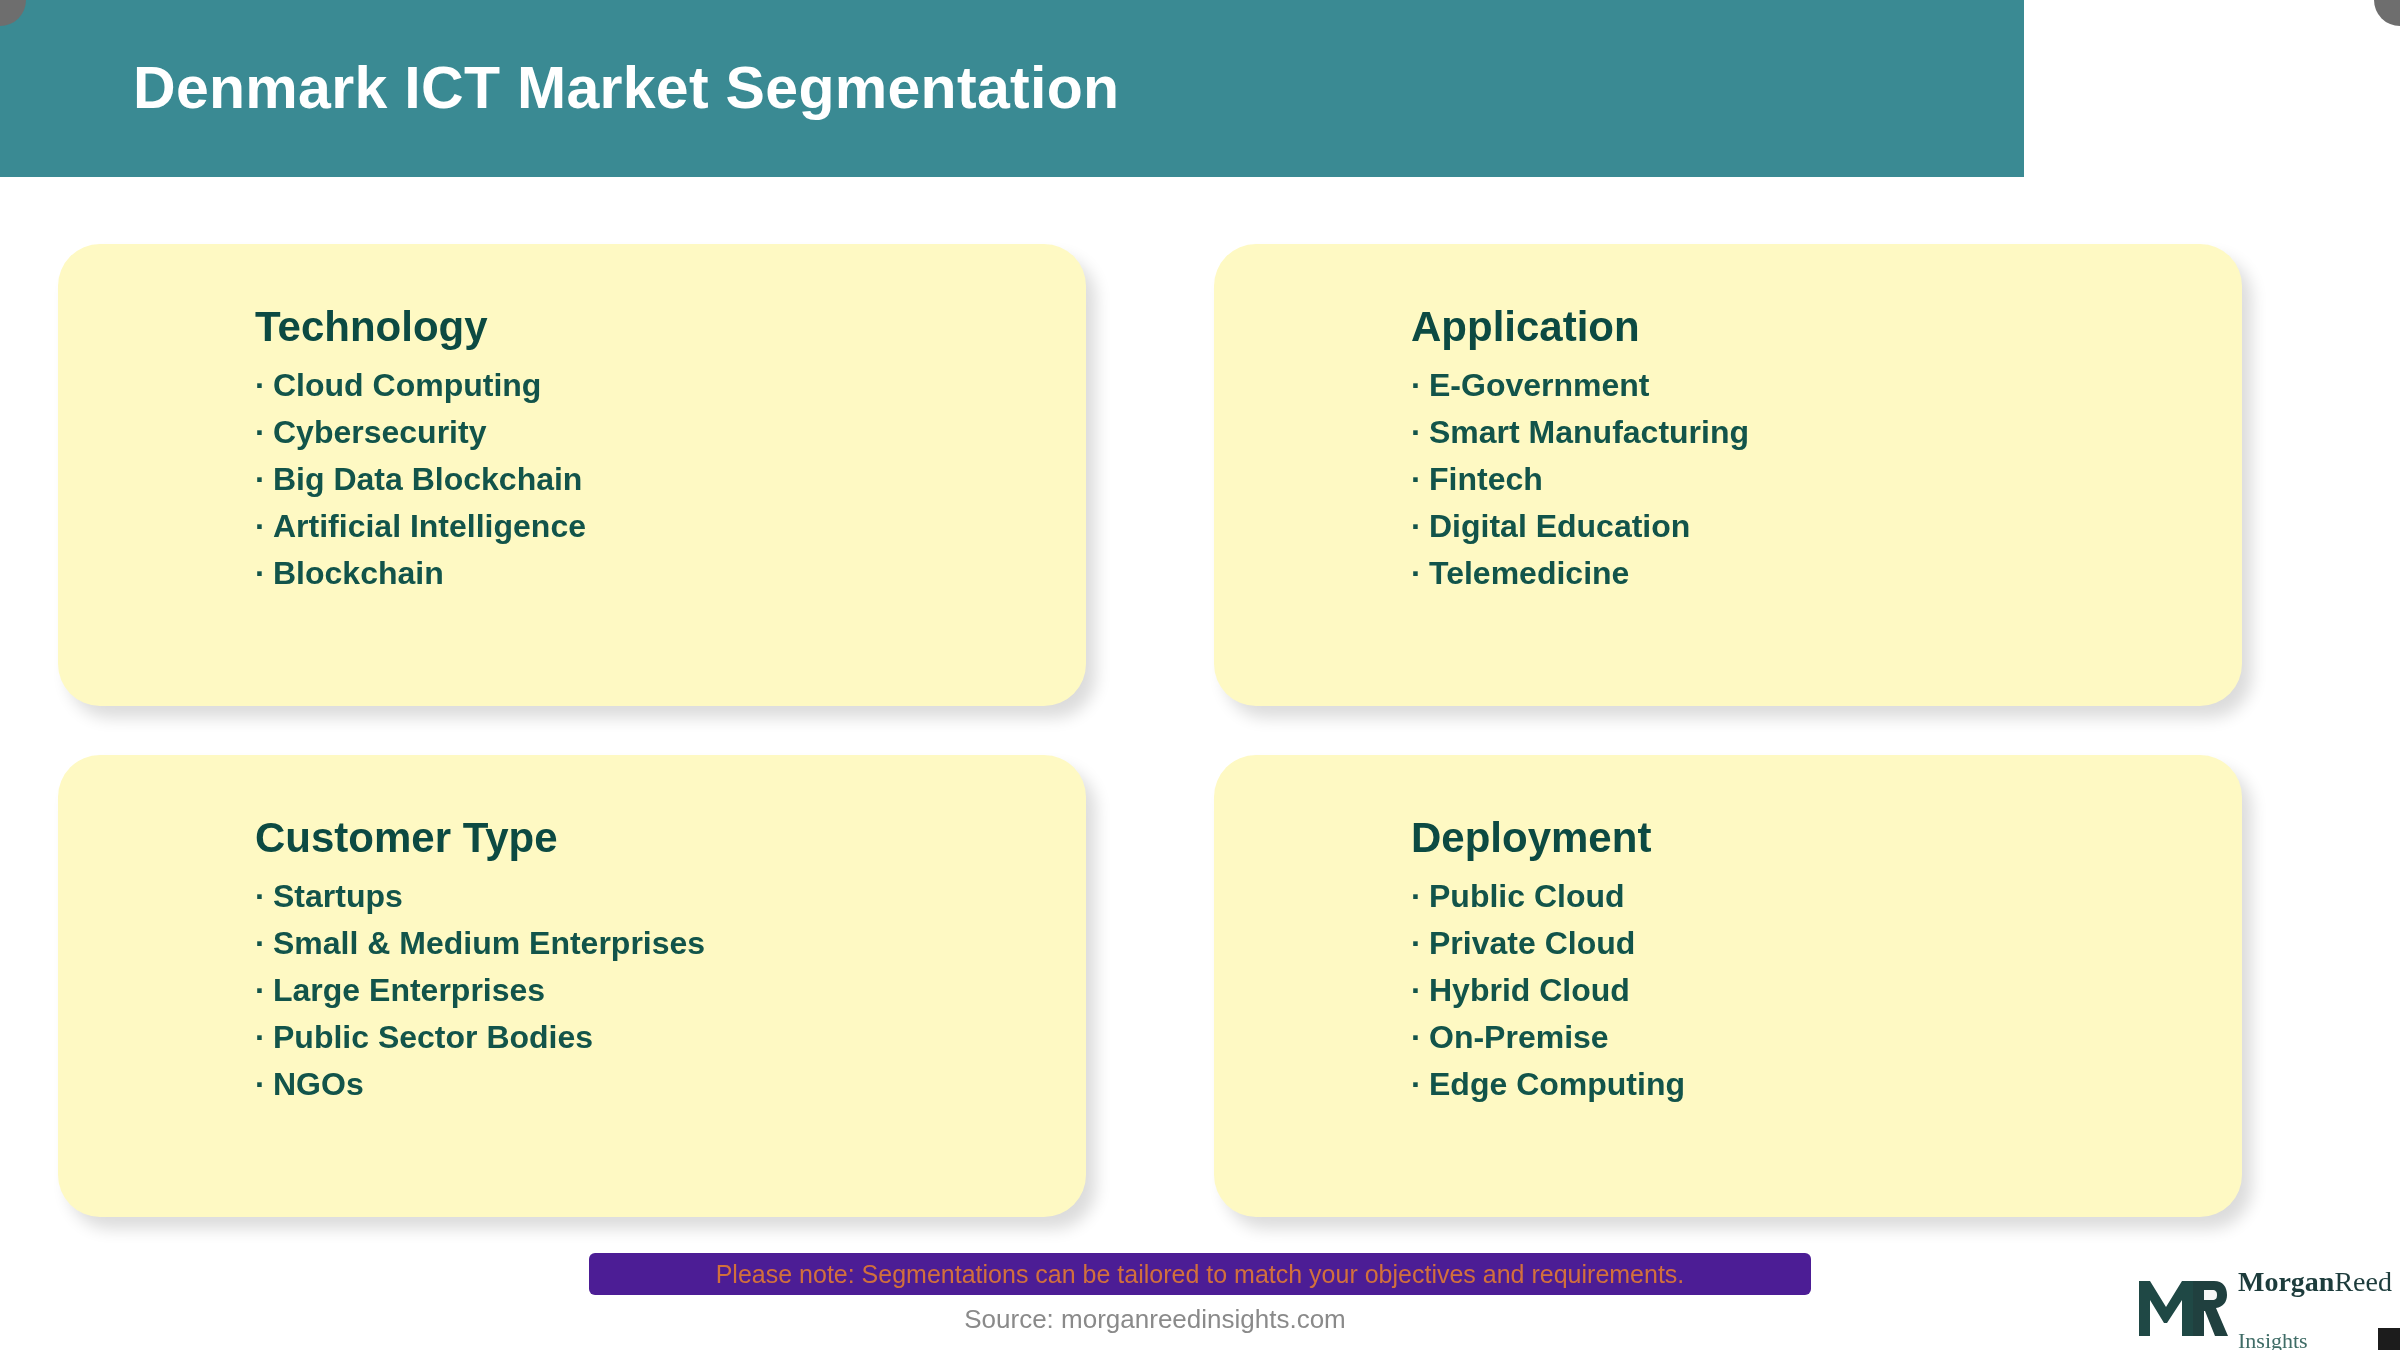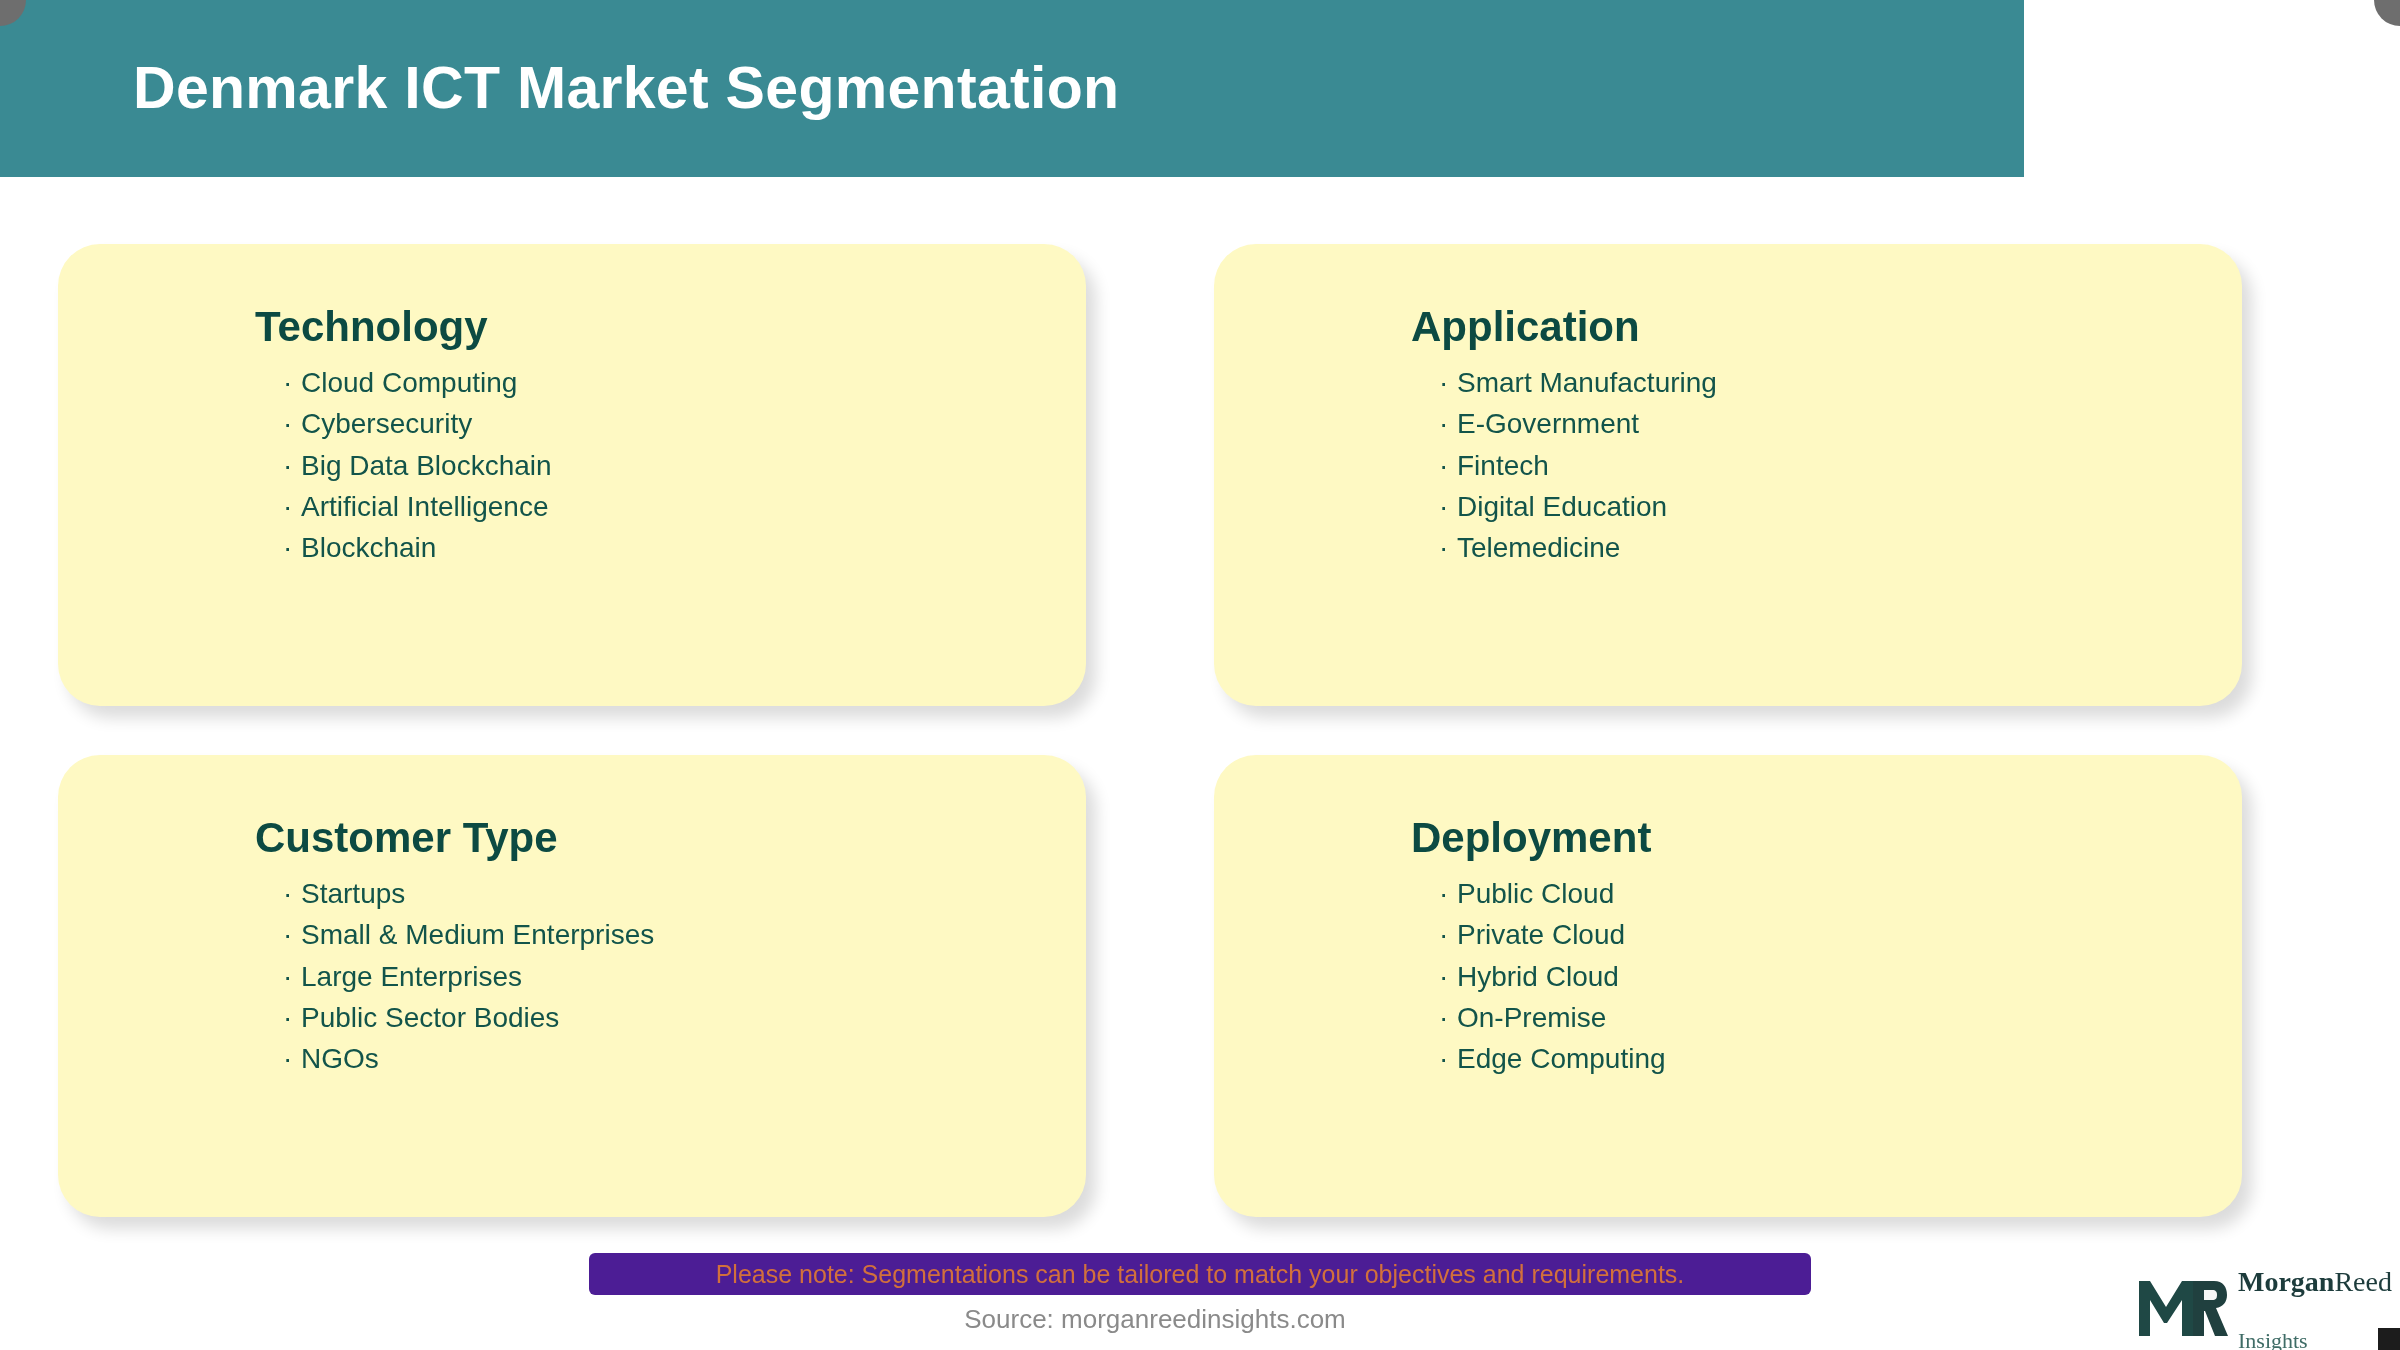--- a/index.html
+++ b/index.html
@@ -84,25 +84,24 @@
     line-height: 1.1;
     margin-bottom: 12px;
   }
 
   .card-list {
     list-style: none;
   }
 
   .card-list li {
     color: #12544a;
-    font-size: 28px;
-    font-weight: 400;
+    font-size: 32px;
+    font-weight: 700;
     line-height: 1.47;
     white-space: nowrap;
-    margin-left: 28px;
   }
 
   .bullet {
     display: inline-block;
     width: 18px;
     color: #12544a;
   }
 
   
   .note-banner {
@@ -192,22 +191,22 @@
         <li><span class="bullet">·</span><span>Artificial Intelligence</span></li>
         <li><span class="bullet">·</span><span>Blockchain</span></li>
       </ul>
     </div>
   </div>
 
   <div class="card card-app">
     <div class="card-inner">
       <div class="card-title">Application</div>
       <ul class="card-list">
+        <li><span class="bullet">·</span><span>E-Government</span></li>
         <li><span class="bullet">·</span><span>Smart Manufacturing</span></li>
-        <li><span class="bullet">·</span><span>E-Government</span></li>
         <li><span class="bullet">·</span><span>Fintech</span></li>
         <li><span class="bullet">·</span><span>Digital Education</span></li>
         <li><span class="bullet">·</span><span>Telemedicine</span></li>
       </ul>
     </div>
   </div>
 
   <div class="card card-cust">
     <div class="card-inner">
       <div class="card-title">Customer Type</div>

